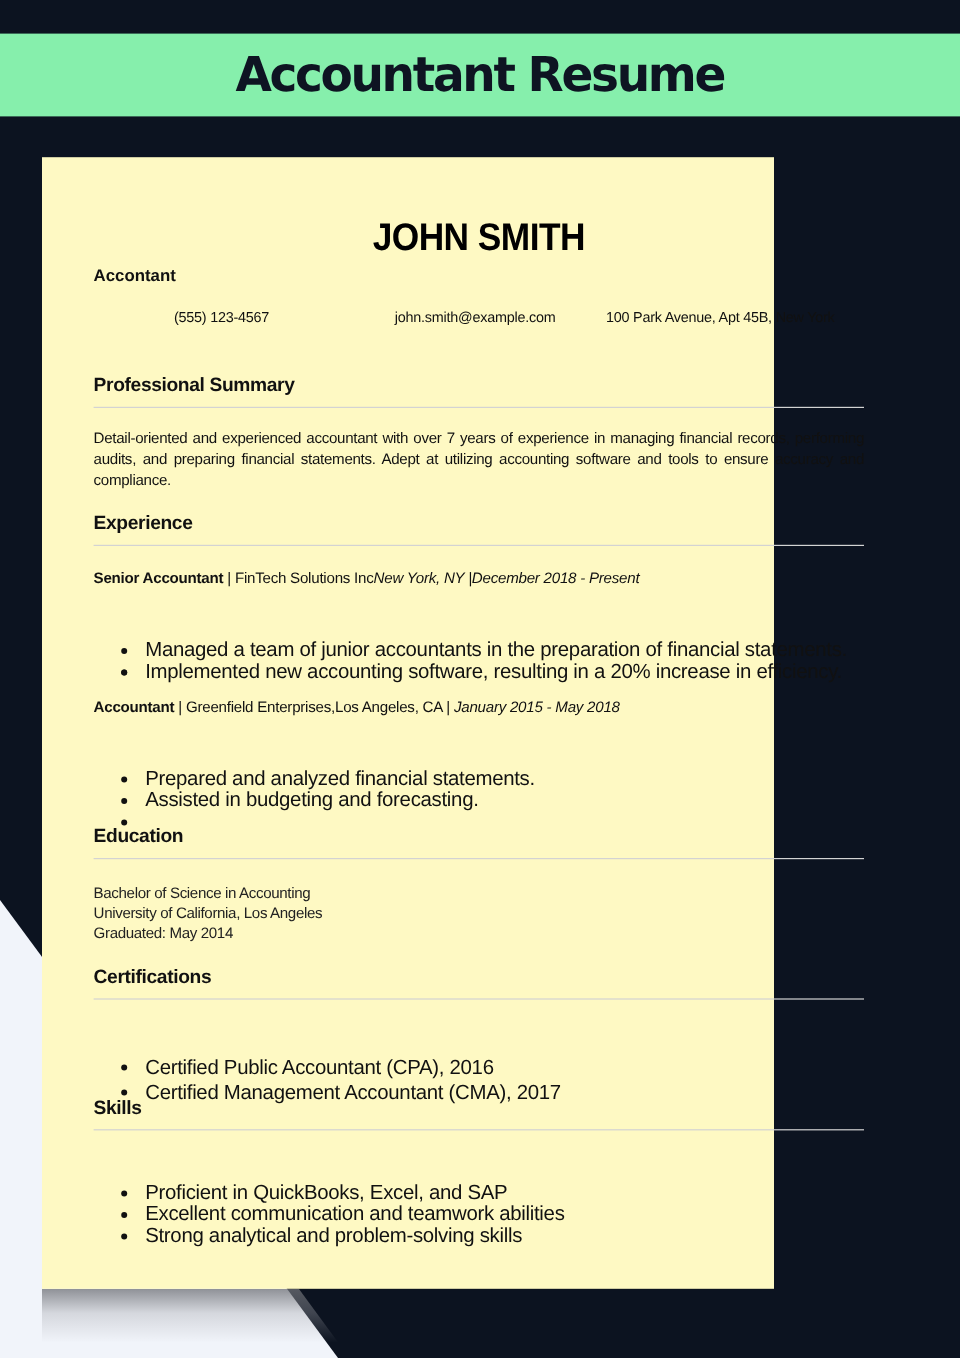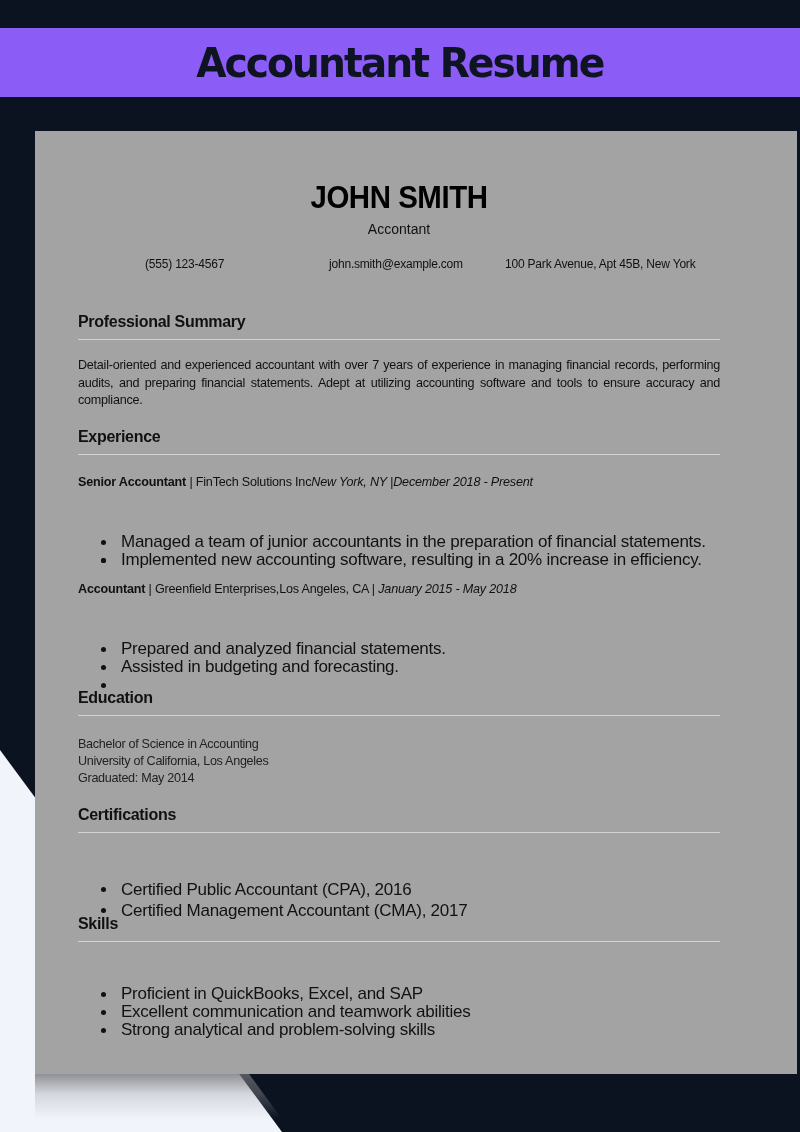--- a/index.html
+++ b/index.html
@@ -10,52 +10,52 @@
     font-family: "Liberation Sans", sans-serif;
     color: #111;
   }
   .bg-light-wedge {
     position: absolute; left: 0; top: 0; width: 800px; height: 1132px;
     background: #f1f4fa;
     clip-path: polygon(0 750px, 282px 1132px, 0 1132px);
   }
   .banner {
     position: absolute; left: 0; top: 28px; width: 800px; height: 69px;
-    background: #8b5cf6;
+    background: #86efac;
     display: flex; align-items: center; justify-content: center;
   }
   .banner-title {
     font-family: "DejaVu Sans", sans-serif;
     font-weight: bold;
     font-size: 40px;
     letter-spacing: -2px;
     color: #0e1422;
     transform: scaleX(0.98);
   }
   .page-shadow {
     position: absolute; left: 35px; top: 1074px; width: 727px; height: 45px;
     background: linear-gradient(to bottom, rgba(110,112,118,0.75) 0%, rgba(160,162,168,0.35) 45%, rgba(241,244,250,0) 100%);
     clip-path: polygon(0 0, 214px 0, 247px 45px, 0 45px);
   }
   .page {
-    position: absolute; left: 35px; top: 131px; width: 762px; height: 943px;
-    background: #a3a3a3;
+    position: absolute; left: 35px; top: 131px; width: 610px; height: 943px;
+    background: #fef9c3;
   }
   .content {
     position: absolute; left: 43px; top: 0; width: 642px;
   }
   .name {
     position: absolute; left: 0; top: 48px; width: 642px; text-align: center;
     font-family: "Liberation Sans", sans-serif;
     font-weight: bold; font-size: 32px; letter-spacing: -0.5px; color: #000;
     transform: scaleX(0.92);
   }
   .role {
-    position: absolute; left: 0; top: 90px; width: 642px; text-align: center;
-    font-weight: normal; font-size: 14px; color: #111;
+    position: absolute; left: 0; top: 90px; width: 642px; 
+    font-weight: bold; font-size: 14px; color: #111;
   }
   .contact {
     position: absolute; top: 126px; font-size: 12px; color: #111;
     letter-spacing: -0.2px;
   }
   .contact.phone { left: 67px; }
   .contact.email { left: 251px; }
   .contact.address { left: 427px; }
 
   .section-heading {

